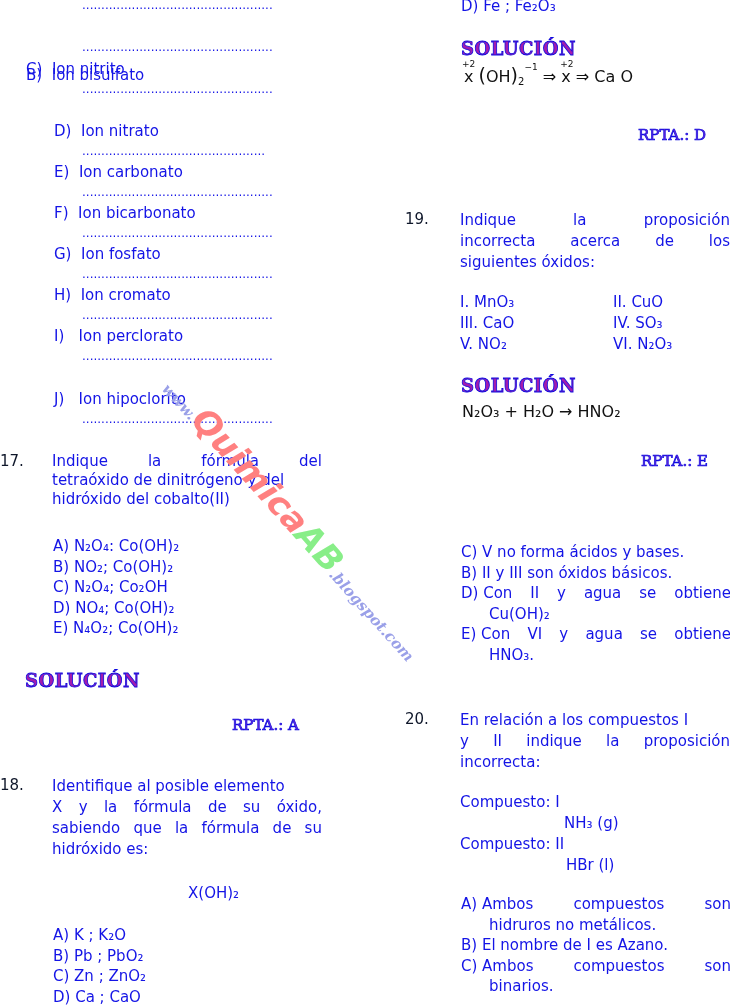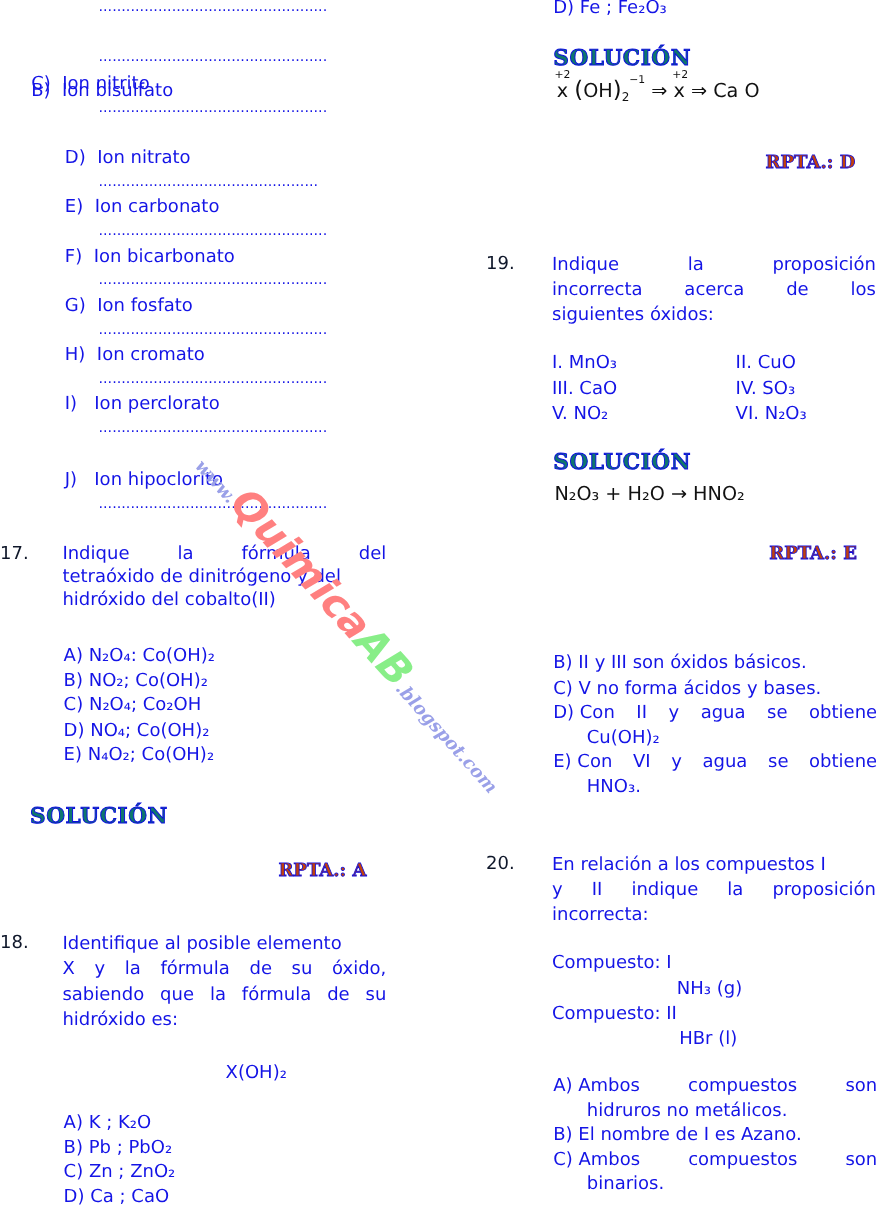--- a/index.html
+++ b/index.html
@@ -1,23 +1,23 @@
 <!DOCTYPE html>
 <html><head>
 <meta charset="utf-8">
 <style>
   html, body { margin: 0; padding: 0; background: #ffffff; }
   body { width: 730px; height: 1006px; position: relative; overflow: hidden;
          font-family: "DejaVu Sans", sans-serif; font-size: 15px; color: #1414e6; }
   .abs { position: absolute; white-space: nowrap; }
   .num { color: #0f172a; }
   .dots { color: #1414e6; letter-spacing: 0px; font-size: 12px; }
-  .sol { font-family: "DejaVu Serif", serif; font-weight: 900; font-size: 18px; color: #0f766e;
+  .sol { font-family: "DejaVu Serif", serif; font-weight: 900; font-size: 18px; color: #a21caf;
          letter-spacing: 0.5px; -webkit-text-stroke: 0.8px #0a0ae0; }
-  .rpta { font-family: "DejaVu Serif", serif; font-weight: 700; font-size: 15px; color: #c2410c;
+  .rpta { font-family: "DejaVu Serif", serif; font-weight: 400; font-size: 15px; color: #6d28d9;
           -webkit-text-stroke: 0.7px #0a0ae0; }
   .just { display: flex; justify-content: space-between; }
   .math { color: #111111; font-family: "DejaVu Sans", sans-serif; font-size: 16px; }
   sub { font-size: 10px; vertical-align: -3px; line-height: 0; }
   sup { font-size: 9px; line-height: 0; }
   .wm { position: absolute; left: 185px; top: 368px; transform-origin: 0 0; transform: rotate(48deg);
         white-space: nowrap; pointer-events: none; }
   .wm .www { color: #9aa0e8; font-family: "DejaVu Serif", serif; font-style: italic; font-weight: bold; font-size: 15px; }
   .wm .q { color: #ff8080; font-family: "DejaVu Sans", sans-serif; font-weight: bold; font-style: italic; font-size: 34px; }
   .wm .ab { color: #88ee88; font-family: "DejaVu Sans", sans-serif; font-weight: bold; font-style: italic; font-size: 34px; }
@@ -174,22 +174,22 @@
     <div style="display:flex;">
       <span style="width:153px;">V. NO₂</span>
       <span>VI. N₂O₃</span>
     </div>
   </div>
   <div class="abs sol" style="left:461px;top:375px;">SOLUCIÓN</div>
   <div class="abs math" style="left:462px;top:402px;">N₂O₃ + H₂O → HNO₂</div>
   <div class="abs rpta" style="left:641px;top:452px;">RPTA.: E</div>
 
   <div class="abs" style="left:461px;top:542px;line-height:20.5px;width:270px;">
+    <div>C) V no forma ácidos y bases.</div>
     <div>B) II y III son óxidos básicos.</div>
-    <div>C) V no forma ácidos y bases.</div>
     <div class="just">
         <span>D)&nbsp;Con</span>
         <span>II</span>
         <span>y</span>
         <span>agua</span>
         <span>se</span>
         <span>obtiene</span>
       </div>
     <div style="padding-left:28px;">Cu(OH)₂</div>
     <div class="just">

